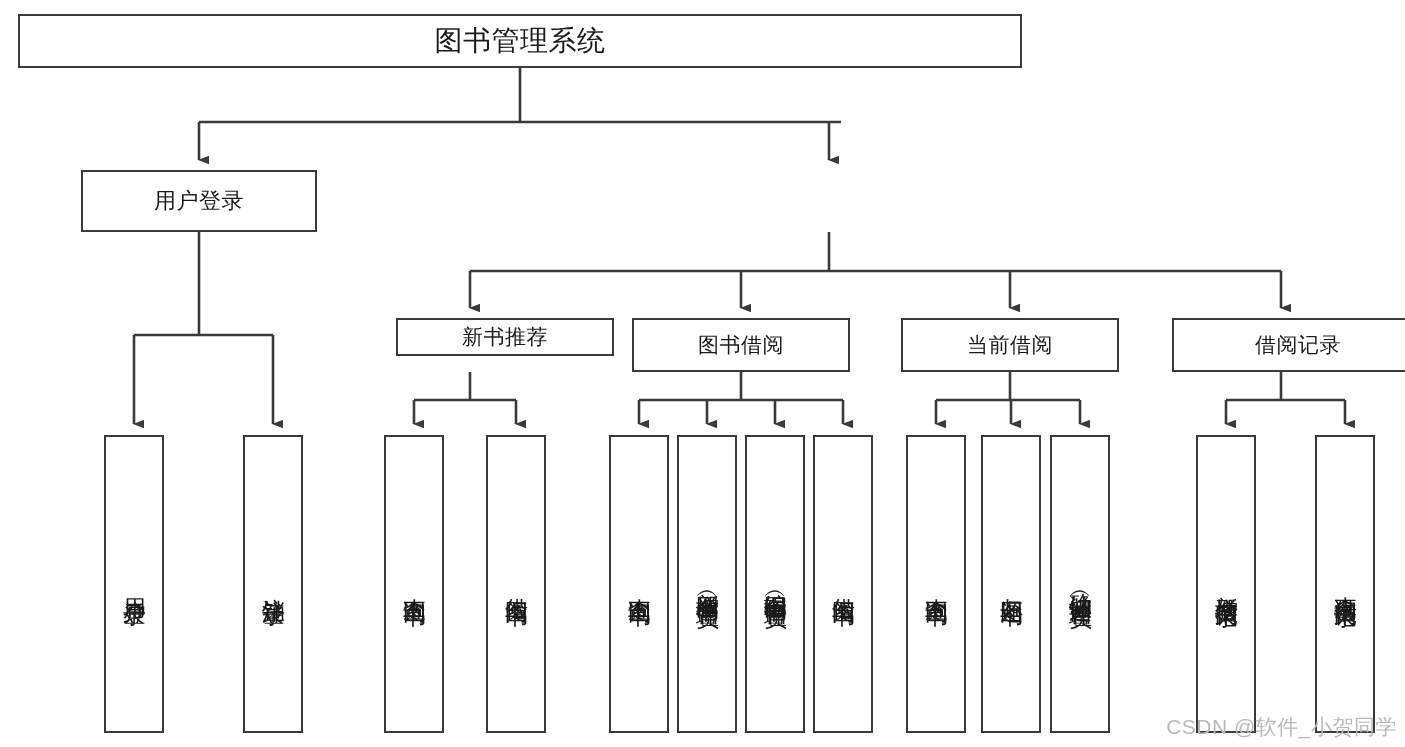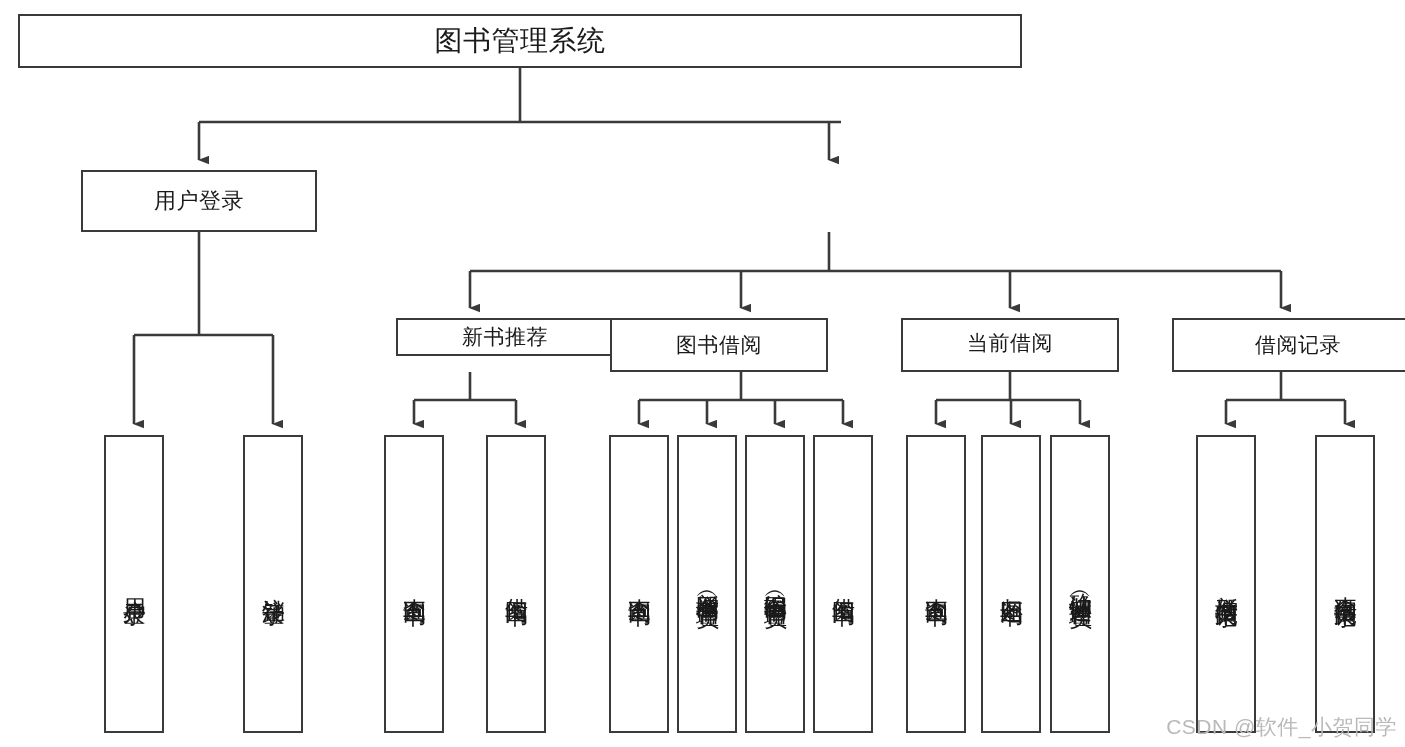--- a/index.html
+++ b/index.html
@@ -148,24 +148,24 @@
     <span class="node-label">图书管理系统</span>
   </div>
 
   <div class="node-box node-l2" style="left:81px; top:170px; width:236px; height:62px;">
     <span class="node-label">用户登录</span>
   </div>
 
   <div class="node-box node-l3" style="left:361px; top:318px; width:218px; height:38px;margin-left:35px;">
     <span class="node-label">新书推荐</span>
   </div>
-  <div class="node-box node-l3" style="left:610px; top:318px; width:218px; height:54px;">
+  <div class="node-box node-l3" style="left:632px; top:318px; width:218px; height:54px;">
     <span class="node-label">图书借阅</span>
   </div>
-  <div class="node-box node-l3" style="left:901px; top:318px; width:218px; height:54px;font-family:Liberation Mono, monospace;">
+  <div class="node-box node-l3" style="left:901px; top:318px; width:218px; height:54px;">
     <span class="node-label">当前借阅</span>
   </div>
   <div class="node-box node-l3" style="left:1172px; top:318px; width:252px; height:54px;">
     <span class="node-label">借阅记录</span>
   </div>
 
   <div class="node-box node-leaf" style="left:104px; top:435px; width:60px; height:298px;">
     <span class="node-label">用户登录</span>
   </div>
   <div class="node-box node-leaf" style="left:243px; top:435px; width:60px; height:298px;">

